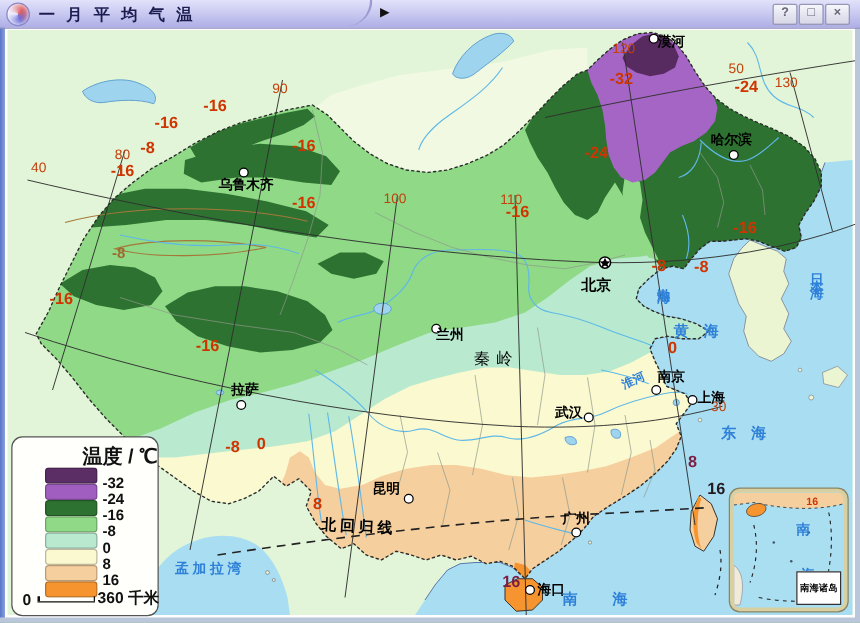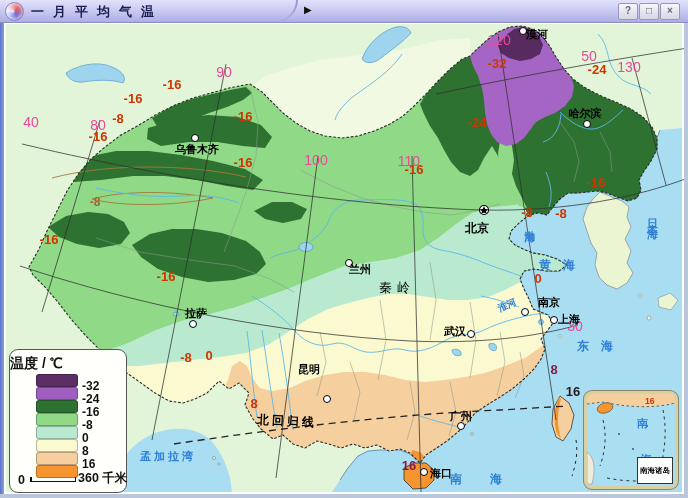--- a/index.html
+++ b/index.html
@@ -26,31 +26,31 @@
   .edge-r{position:absolute;left:684px;top:22px;width:4px;height:476px;background:#bac7db;z-index:25;}
   .edge-b{position:absolute;left:0;top:494px;width:688px;height:4px;background:#bac7db;z-index:25;}
   
   .map-svg{position:absolute;left:0;top:0;z-index:1;}
   .labels{position:absolute;left:0;top:0;width:688px;height:498px;z-index:10;pointer-events:none;}
   .lbl{position:absolute;transform:translate(-50%,-50%);white-space:nowrap;line-height:1;}
   .t-red{color:#cf3500;font-weight:bold;font-size:13px;}
   .t-maroon{color:#7c1f45;font-weight:bold;font-size:13px;}
   .t-dark{color:#241a20;font-weight:bold;font-size:13px;}
   .t-brown{color:#9c6b2f;font-weight:bold;font-size:12px;}
-  .coord{font-size:14px;color:#ec4899;}
+  .coord{font-size:11px;color:#c2410c;}
   .city{font-size:11px;font-weight:bold;color:#000;}
   .capital-name{font-size:12px;}
   .sea-lbl{color:#2f80d8;font-weight:bold;font-size:12px;}
   .vert{writing-mode:vertical-rl;transform:translate(-50%,-50%);}
   .dot{position:absolute;width:6px;height:6px;background:#fff;border:1.2px solid #000;
     border-radius:50%;transform:translate(-50%,-50%);}
   
   .legend{position:absolute;left:9px;top:349px;width:116px;height:142px;background:#fffffb;
     border:1.5px solid #555;border-radius:9px;z-index:15;}
-  .legend-title{text-align:left;font-size:14px;font-weight:bold;color:#111;margin-top:5px;}
+  .legend-title{text-align:right;font-size:16px;font-weight:bold;color:#111;margin-top:5px;}
   .sw{position:absolute;left:26px;width:40px;height:11px;border-radius:3px;
     border:1px solid rgba(0,0,0,.25);}
   .bl{position:absolute;left:72px;font-size:12px;font-weight:bold;color:#111;
     transform:translateY(-50%);}
   .scale-zero{position:absolute;left:8px;bottom:5px;font-size:12.5px;font-weight:bold;color:#111;}
   .scale-line{position:absolute;left:20px;bottom:10px;width:46px;border-bottom:1.5px solid #111;}
   .scale-line::before,.scale-line::after{content:"";position:absolute;bottom:0;width:1.5px;height:4px;background:#111;}
   .scale-line::before{left:0}.scale-line::after{right:0}
   .scale-text{position:absolute;left:68px;bottom:5px;font-size:12.5px;font-weight:bold;color:#111;white-space:nowrap;}
   
@@ -196,21 +196,21 @@
     <path fill="none" stroke="#222" stroke-width="1" stroke-dasharray="3 4" d="M576,440 C578,452 576,464 572,476"></path>
 
     <g>
       <circle cx="484" cy="210" r="4.5" fill="#fff" stroke="#000" stroke-width="1.2"></circle>
       <path fill="#000" d="M484,206.2 L485.3,209 488.3,209.2 486,211.2 486.8,214 484,212.4 481.2,214 482,211.2 479.7,209.2 482.7,209 Z"></path>
     </g>
   </svg>
 
   <div class="labels">
 
-    <div class="lbl coord" style="left:31px;top:122px">40</div>
+    <div class="lbl coord" style="left:31px;top:135px">40</div>
     <div class="lbl coord" style="left:589px;top:56px">50</div>
     <div class="lbl coord" style="left:575px;top:326px">30</div>
     <div class="lbl coord" style="left:98px;top:125px">80</div>
     <div class="lbl coord" style="left:224px;top:72px">90</div>
     <div class="lbl coord" style="left:316px;top:160px">100</div>
     <div class="lbl coord" style="left:409px;top:161px">110</div>
     <div class="lbl coord" style="left:499px;top:40px">120</div>
     <div class="lbl coord" style="left:629px;top:67px">130</div>
 
     <div class="lbl t-red" style="left:497px;top:63px">-32</div>
@@ -249,23 +249,23 @@
     <div class="dot" style="left:461px;top:426px"></div>
     <div class="dot" style="left:424px;top:472px"></div>
 
     <div class="lbl city" style="left:537px;top:34px">漠河</div>
     <div class="lbl city" style="left:585px;top:113px">哈尔滨</div>
     <div class="lbl city" style="left:197px;top:149px">乌鲁木齐</div>
     <div class="lbl city capital-name" style="left:477px;top:228px">北京</div>
     <div class="lbl city" style="left:360px;top:269px">兰州</div>
     <div class="lbl city" style="left:196px;top:313px">拉萨</div>
     <div class="lbl city" style="left:455px;top:331px">武汉</div>
-    <div class="lbl city" style="left:549px;top:302px">南京</div>
+    <div class="lbl city" style="left:537px;top:302px">南京</div>
     <div class="lbl city" style="left:569px;top:319px">上海</div>
-    <div class="lbl city" style="left:309px;top:369px">昆明</div>
+    <div class="lbl city" style="left:309px;top:392px">昆明</div>
     <div class="lbl city" style="left:461px;top:416px">广州</div>
     <div class="lbl city" style="left:441px;top:473px">海口</div>
 
     <div class="lbl" style="left:397px;top:287px;font-size:13px;font-weight:normal;letter-spacing:5px;color:#000">秦岭</div>
     <div class="lbl" style="left:287px;top:421px;font-size:12px;font-weight:bold;letter-spacing:3px;color:#000;transform:translate(-50%,-50%) rotate(3deg)">北回归线</div>
     <div class="lbl sea-lbl" style="left:507px;top:305px;font-size:9.5px;transform:translate(-50%,-50%) rotate(-24deg)">淮河</div>
     <div class="lbl sea-lbl vert" style="left:530px;top:224px;font-size:10.5px;letter-spacing:2px">渤海</div>
     <div class="lbl sea-lbl" style="left:563px;top:265px;letter-spacing:12px">黄海</div>
     <div class="lbl sea-lbl" style="left:601px;top:346px;letter-spacing:12px">东海</div>
     <div class="lbl sea-lbl" style="left:490px;top:479px;letter-spacing:28px">南海</div>

